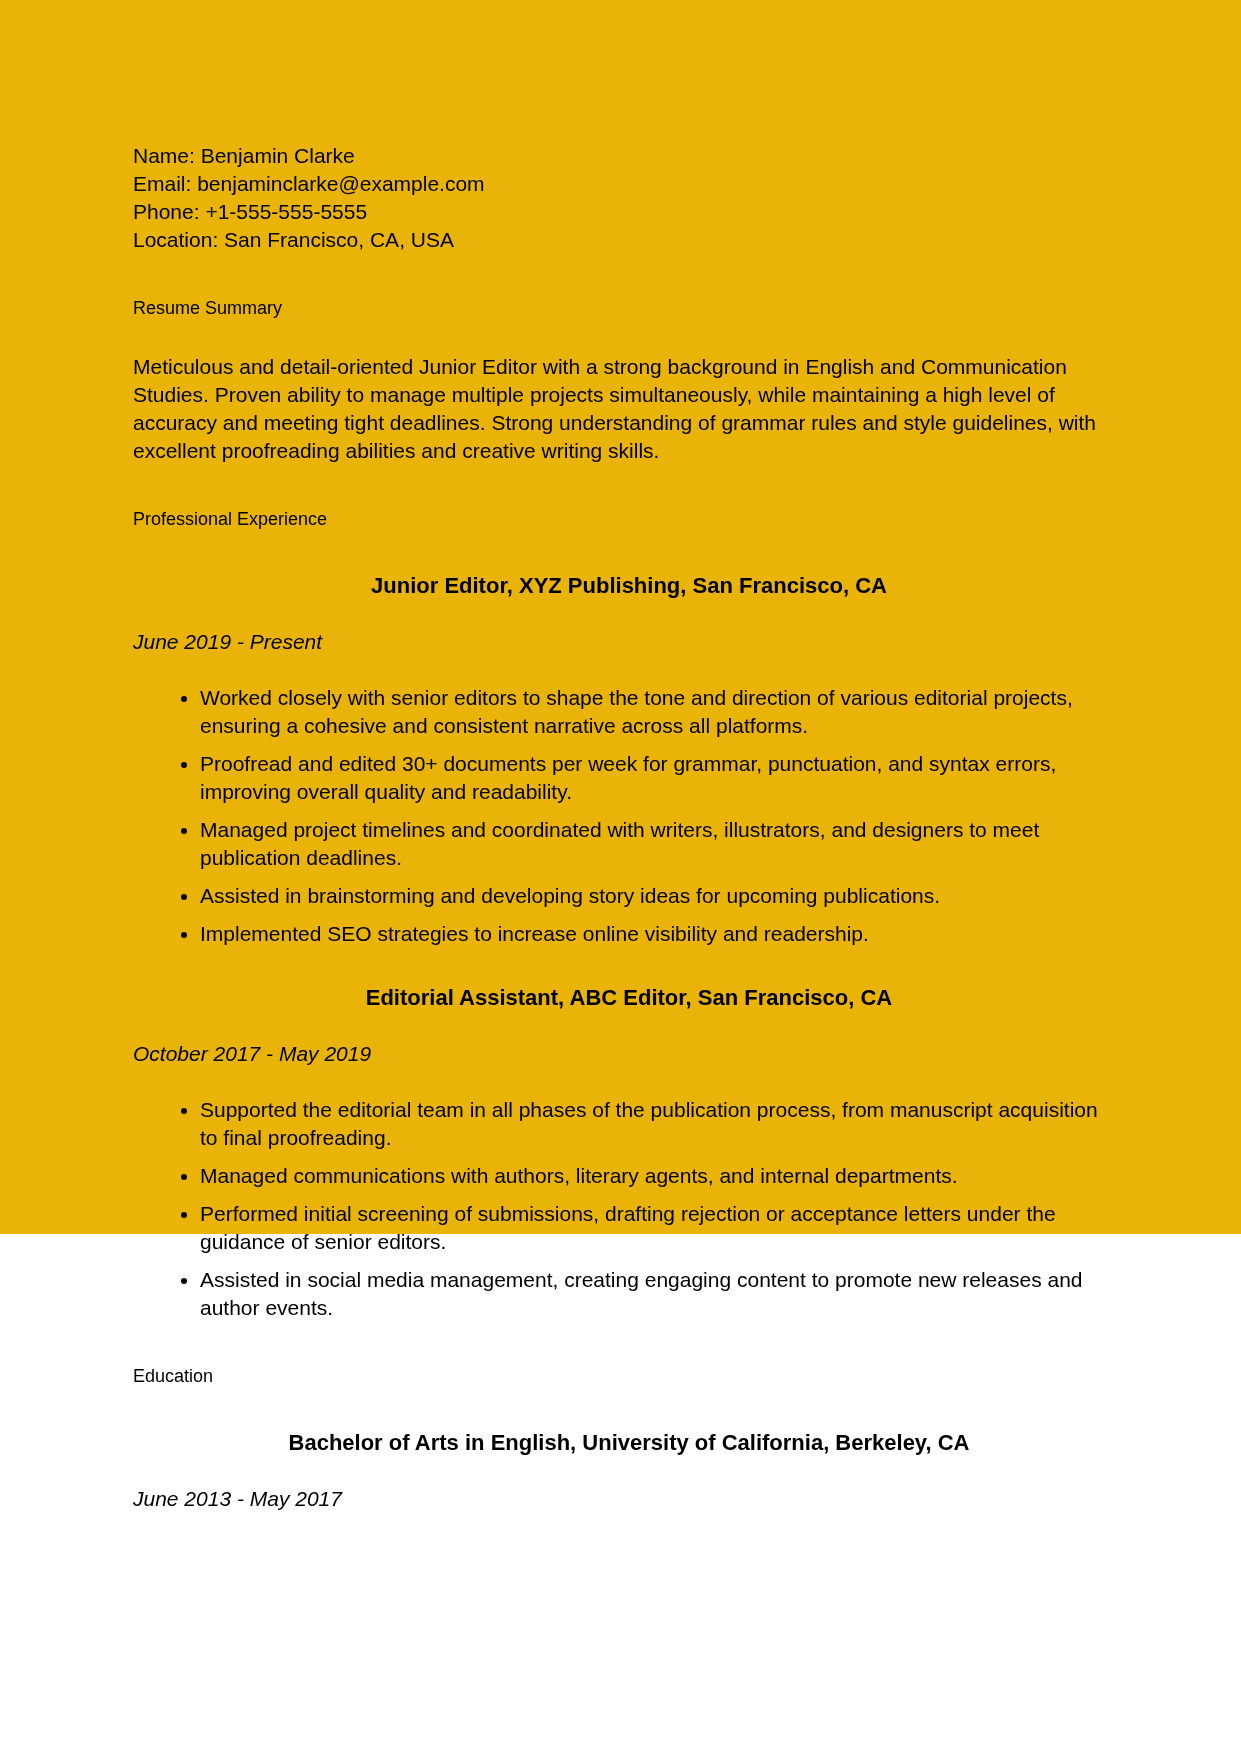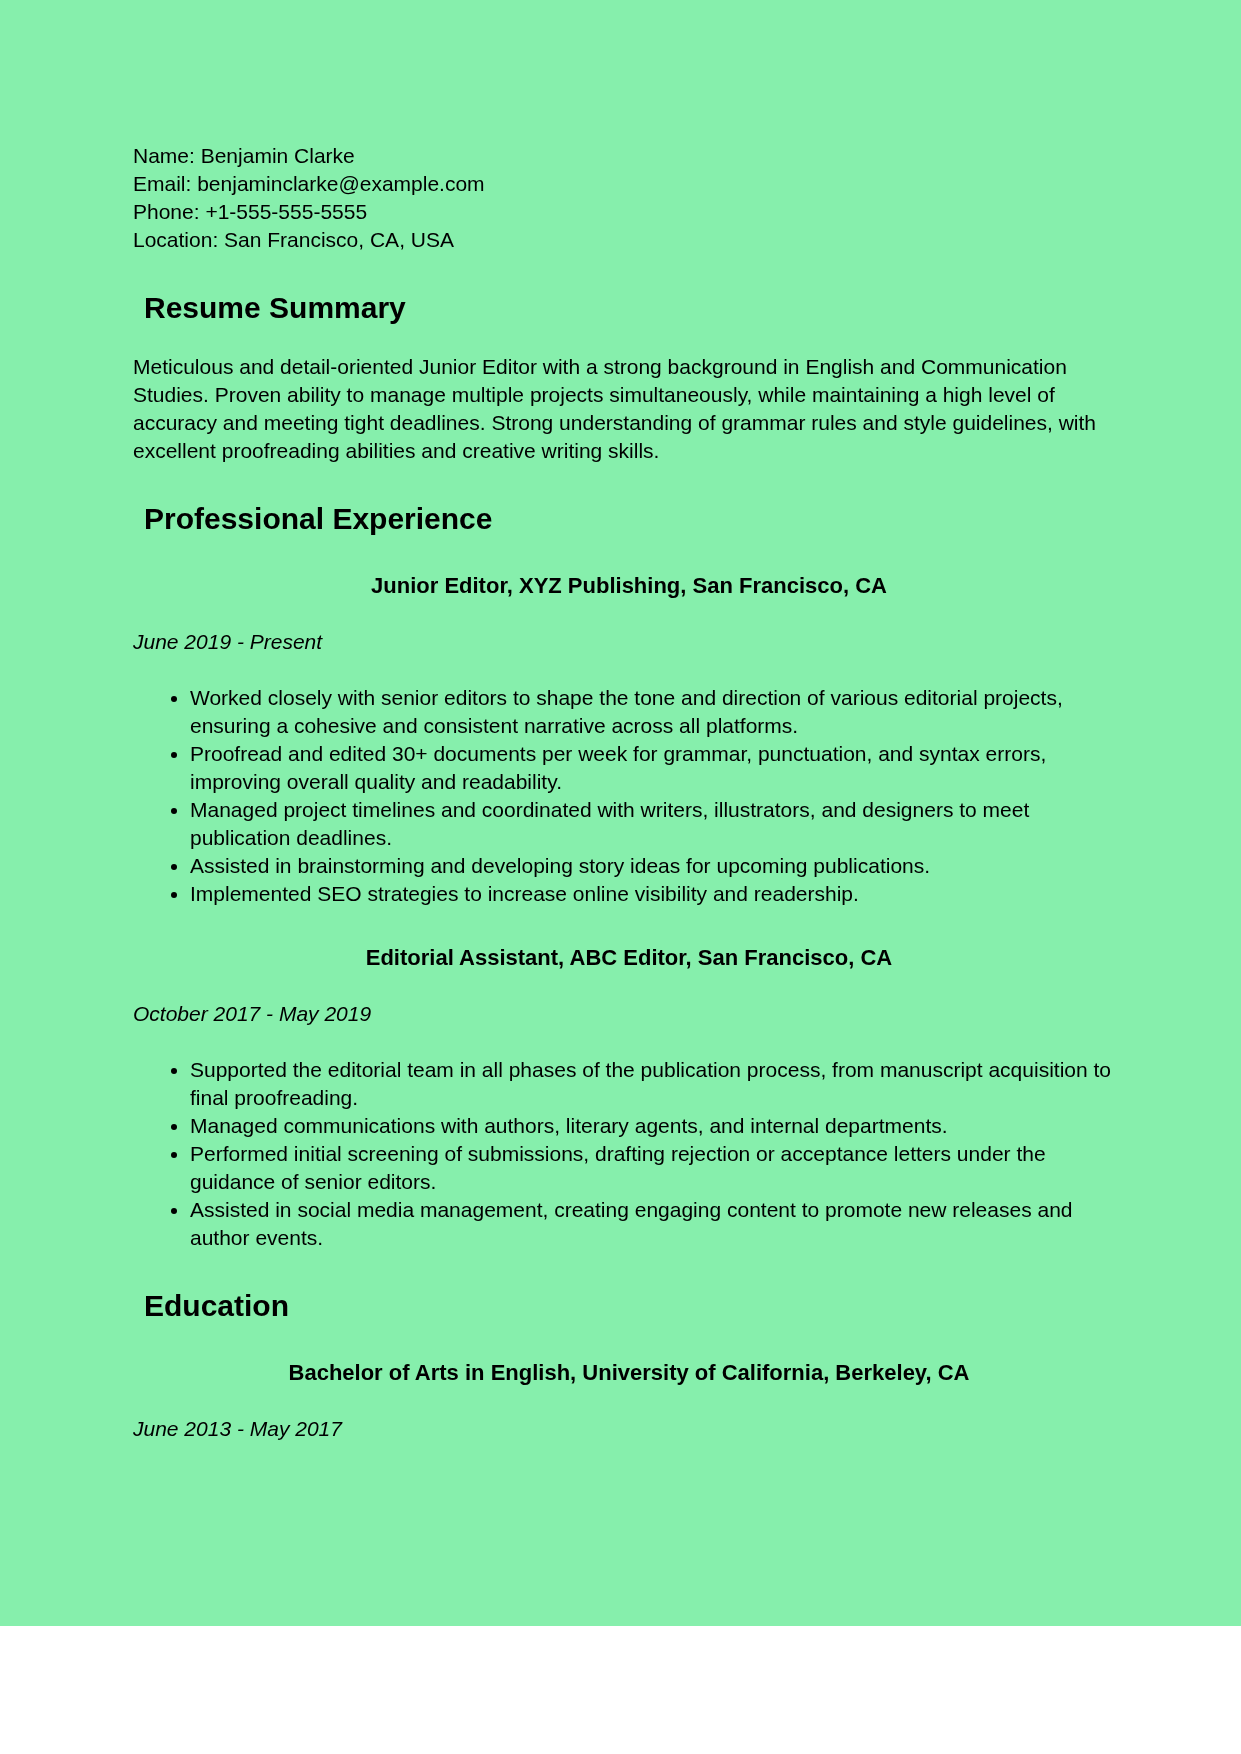--- a/index.html
+++ b/index.html
@@ -10,57 +10,57 @@
   body {
     width: 1241px;
     height: 1754px;
     overflow: hidden;
     color: #000000;
     font-family: "Liberation Sans", "DejaVu Sans", sans-serif;
   }
   .page {
     box-sizing: border-box;
     width: 1241px;
-    height: 1626px;
+    height: 1234px;
     padding: 142px 116px 0 133px;
-    background: #86efac;
+    background: #eab308;
   }
   .body-text, .contact-line, li, .dates {
     font-size: 21px;
     line-height: 28px;
   }
   .contact-block {
     margin: 0 0 37px 0;
   }
   h2 {
-    font-size: 30px;
+    font-size: 18px;
     line-height: 34px;
-    font-weight: bold;
-    margin: 37px 0 28px 11px;
+    font-weight: normal;
+    margin: 37px 0 28px 0;
   }
   h3 {
     font-size: 22px;
     line-height: 28px;
     font-weight: bold;
     margin: 36px 0 28px 0;
     text-align: center;
   }
   p {
     margin: 28px 0;
   }
   .dates {
     font-style: italic;
   }
   ul {
     margin: 28px 0;
     padding: 0 0 0 57px;
     list-style: disc outside;
   }
   li {
-    margin: 0;
+    margin: 10px;
     padding: 0;
   }
 </style>
 </head>
 <body>
 
 <div class="page">
 
   <div class="contact-block">
     <div class="contact-line">Name: Benjamin Clarke</div>

